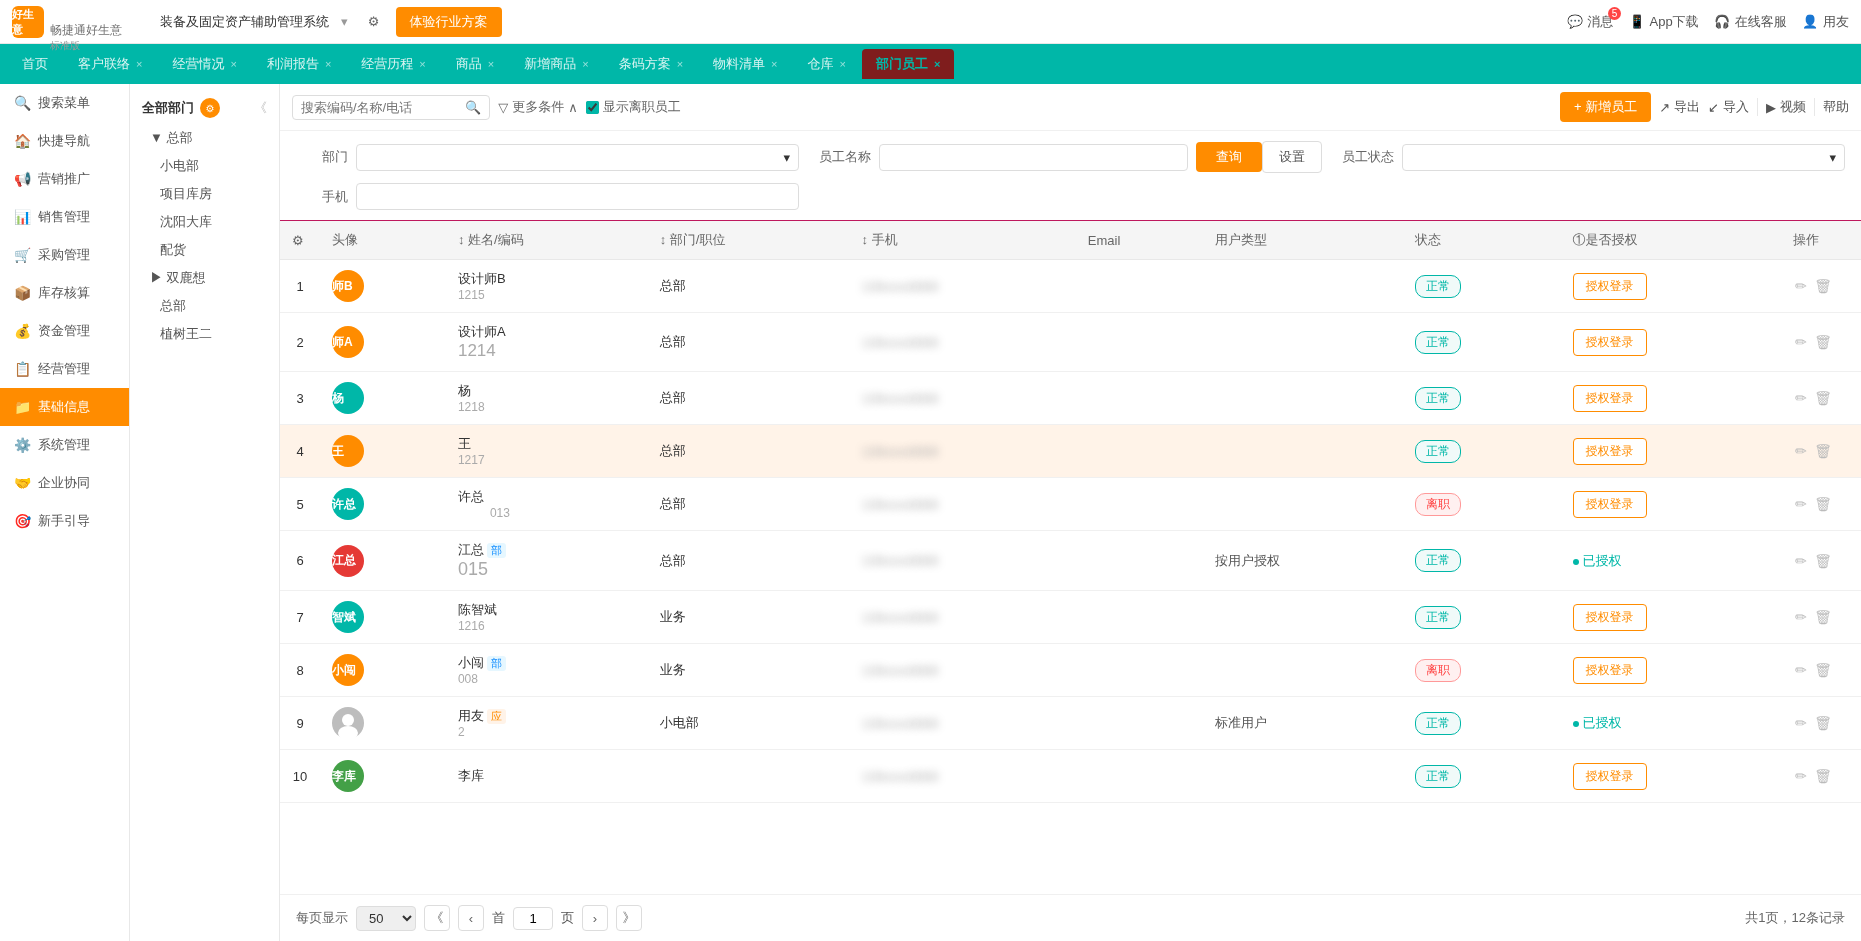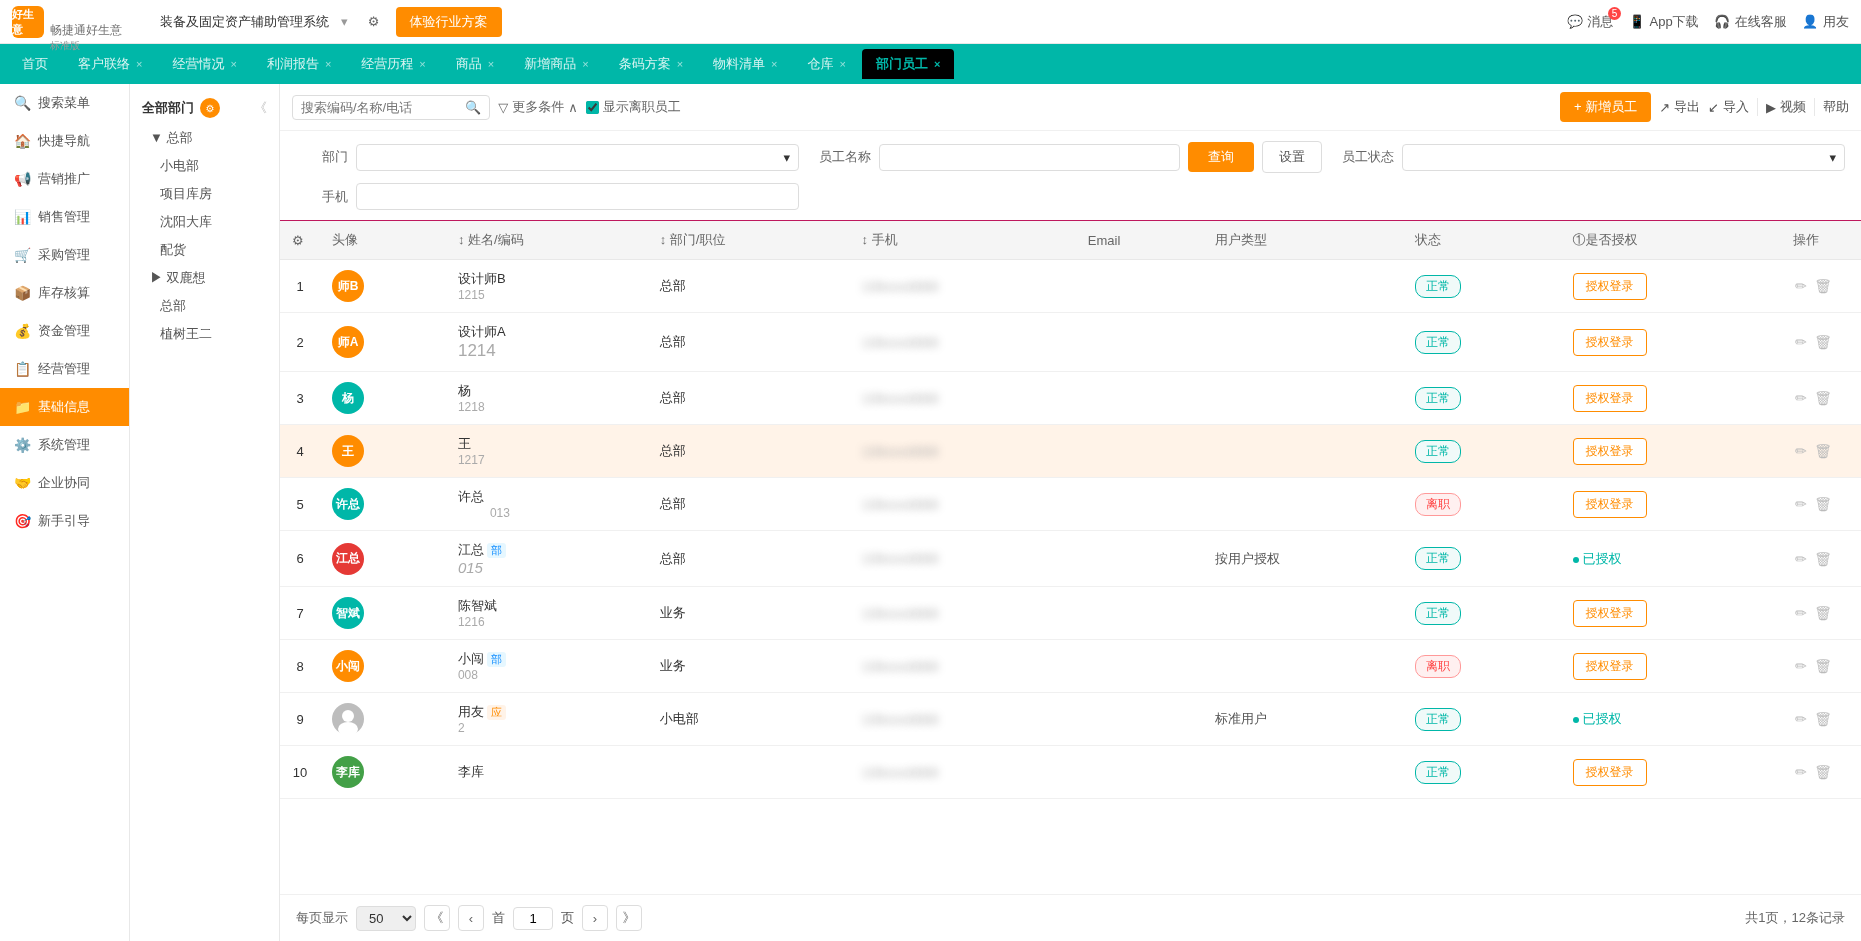--- a/index.html
+++ b/index.html
@@ -16,21 +16,21 @@
     .top-bar-gear { width: 28px; height: 28px; display: flex; align-items: center; justify-content: center; color: #666; cursor: pointer; }
     .trial-btn { background: #ff8c00; color: white; border: none; border-radius: 4px; padding: 6px 14px; font-size: 13px; cursor: pointer; }
     .top-bar-right { margin-left: auto; display: flex; align-items: center; gap: 16px; color: #555; font-size: 13px; }
     .top-bar-right .badge-wrap { position: relative; }
     .top-bar-right .badge { position: absolute; top: -6px; right: -8px; background: #f44; color: white; font-size: 10px; border-radius: 8px; padding: 1px 4px; }
     .top-bar-item { display: flex; align-items: center; gap: 4px; cursor: pointer; }
 
     
     .nav-tabs { height: 40px; background: #00b7a8; display: flex; align-items: center; padding: 0 8px; gap: 2px; }
     .nav-tab { padding: 6px 14px; color: rgba(255,255,255,0.85); font-size: 13px; cursor: pointer; border-radius: 4px 4px 0 0; white-space: nowrap; display: flex; align-items: center; gap: 4px; }
-    .nav-tab.active { background: #000000; color: #00b7a8; font-weight: bold; }
+    .nav-tab.active { background: #7f1d1d; color: #00b7a8; font-weight: bold; }
     .nav-tab .close-x { font-size: 11px; color: rgba(255,255,255,0.6); margin-left: 2px; }
     .nav-tab.active .close-x { color: #00b7a8; }
 
     
     .main-layout { display: flex; height: calc(941px - 44px - 40px); }
 
     
     .dept-sidebar { width: 150px; background: #fff; border-right: 1px solid #e8e8e8; padding: 8px 0; }
     .dept-header { padding: 6px 12px; display: flex; align-items: center; gap: 6px; font-size: 13px; color: #333; }
     .dept-all { font-weight: bold; color: #333; }
@@ -53,33 +53,33 @@
     .add-btn { background: #ff8c00; color: white; border: none; border-radius: 4px; padding: 6px 14px; font-size: 13px; cursor: pointer; display: flex; align-items: center; gap: 4px; }
     .action-btn { border: none; background: none; color: #555; font-size: 13px; cursor: pointer; display: flex; align-items: center; gap: 4px; }
     .divider-v { width: 1px; height: 18px; background: #e8e8e8; }
 
     
     .filter-panel { background: #fff; padding: 10px 16px; border-bottom: 1px solid #be185d; display: grid; grid-template-columns: 1fr 1fr 1fr; gap: 10px 20px; }
     .filter-row { display: flex; align-items: center; gap: 8px; }
     .filter-label { color: #666; font-size: 13px; white-space: nowrap; min-width: 52px; text-align: right; }
     .filter-select { flex: 1; border: 1px solid #ddd; border-radius: 4px; padding: 5px 8px; font-size: 13px; color: #333; display: flex; align-items: center; justify-content: space-between; cursor: pointer; }
     .filter-input { flex: 1; border: 1px solid #ddd; border-radius: 4px; padding: 5px 8px; font-size: 13px; color: #333; outline: none; }
-    .filter-actions { display: flex; gap: 8px; align-items: center; }
+    .filter-actions { display: flex; align-items: center; }
     .query-btn { background: #ff8c00; color: white; border: none; border-radius: 4px; padding: 6px 20px; font-size: 13px; cursor: pointer; }
     .reset-btn { border: 1px solid #ddd; background: #fff; color: #555; border-radius: 4px; padding: 6px 16px; font-size: 13px; cursor: pointer; }
 
     
     .table-wrap { flex: 1; overflow-y: auto; background: #fff; }
     table { width: 100%; border-collapse: collapse; }
     thead tr { background: #f5f5f5; }
     th { padding: 10px 12px; text-align: left; font-size: 13px; color: #666; font-weight: normal; border-bottom: 1px solid #e8e8e8; white-space: nowrap; }
     td { padding: 10px 12px; font-size: 13px; color: #333; border-bottom: 1px solid #f0f0f0; vertical-align: middle; }
     tr.highlighted td { background: #fff3e8; }
     .td-center { text-align: center; }
-    .avatar { width: 32px; height: 32px; border-radius: 50%; display: flex; align-items: center; justify-content: center; color: white; font-size: 13px; font-weight: bold; }
+    .avatar { width: 32px; height: 32px; border-radius: 50%; display: flex; align-items: center; color: white; font-size: 13px; font-weight: bold; }
     .status-badge { display: inline-block; padding: 2px 10px; border-radius: 10px; font-size: 12px; }
     .status-normal { background: #f0faf9; color: #00b7a8; border: 1px solid #00b7a8; text-align: center; }
     .status-resigned { background: #fff0f0; color: #f44; border: 1px solid #f99; }
     .auth-btn { border: 1px solid #ff8c00; color: #ff8c00; background: #fff; border-radius: 4px; padding: 4px 12px; font-size: 12px; cursor: pointer; }
     .auth-done { color: #00b7a8; font-size: 13px; }
     .auth-dot { display: inline-block; width: 6px; height: 6px; border-radius: 50%; background: #00b7a8; margin-right: 4px; }
     .user-type { color: #555; font-size: 13px; }
     .op-icon { color: #bbb; cursor: pointer; font-size: 14px; margin: 0 2px; }
     .tag-blue { display: inline-block; background: #e6f7ff; color: #1890ff; border-radius: 3px; font-size: 11px; padding: 0 4px; margin-left: 3px; }
     .tag-orange { display: inline-block; background: #fff3e8; color: #ff8c00; border-radius: 3px; font-size: 11px; padding: 0 4px; margin-left: 3px; }
@@ -456,21 +456,21 @@
   </tr>
             <tr>
     <td class="td-center">6</td>
     <td class="td-center">
       <div class="avatar" style="background:#e53935">
         <span style="font-size:12px;">江总</span>
       </div>
     </td>
     <td>
       <div>江总<span class="tag-blue">部</span></div>
-      <div style="color:#aaa;font-size:15px;font-style:italic;">015</div>
+      <div style="color:#aaa;font-size:18px;">015</div>
     </td>
     <td>总部</td>
     <td><span class="blurred">138xxxx8888</span></td>
     <td></td>
     <td><span class="user-type">按用户授权</span></td>
     <td>
       <span class="status-badge status-normal">正常</span>
     </td>
     <td><span class="auth-done"><span class="auth-dot"></span>已授权</span></td>
     <td>

